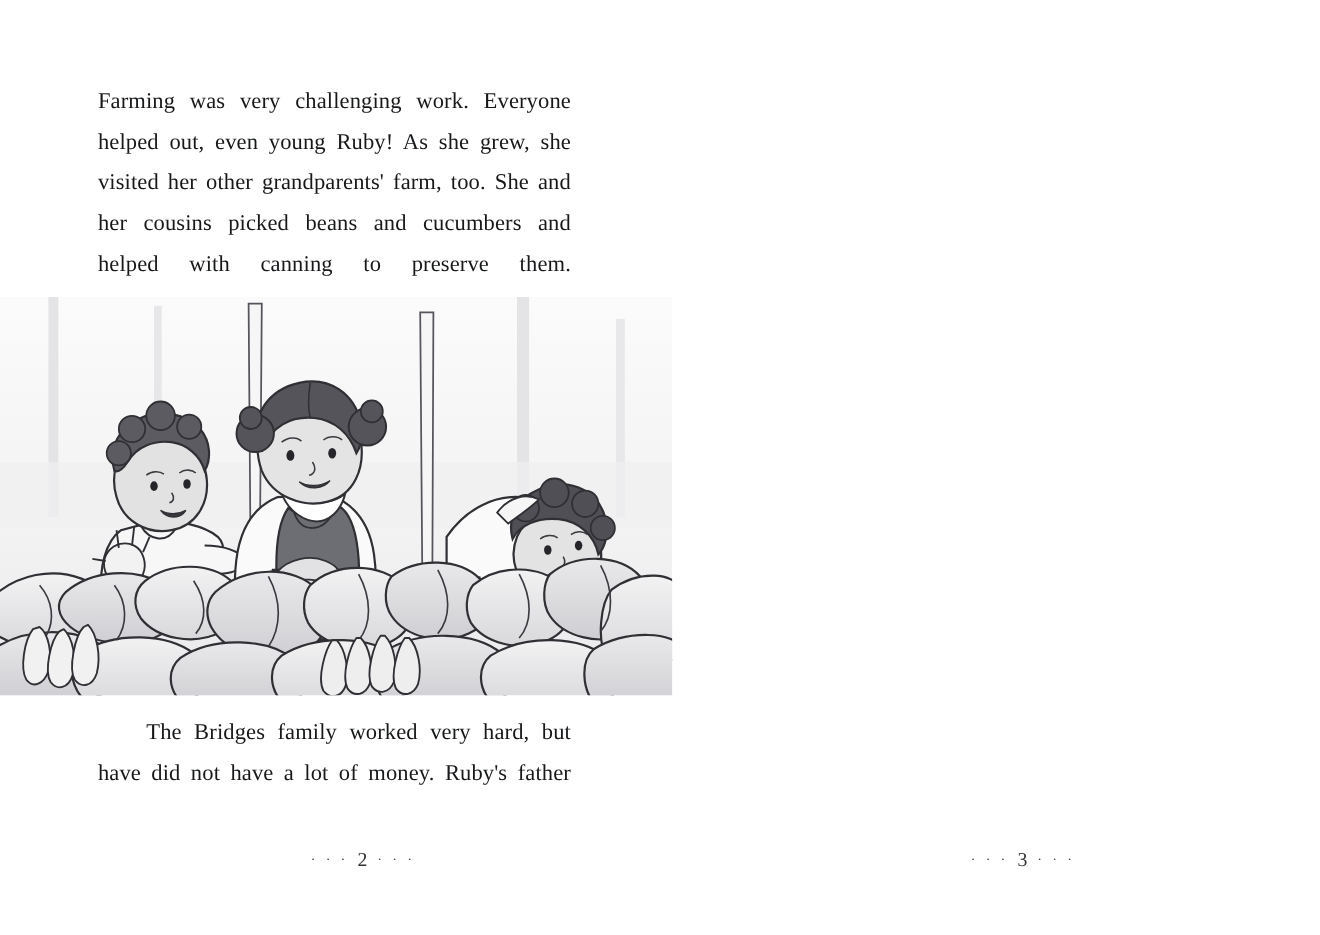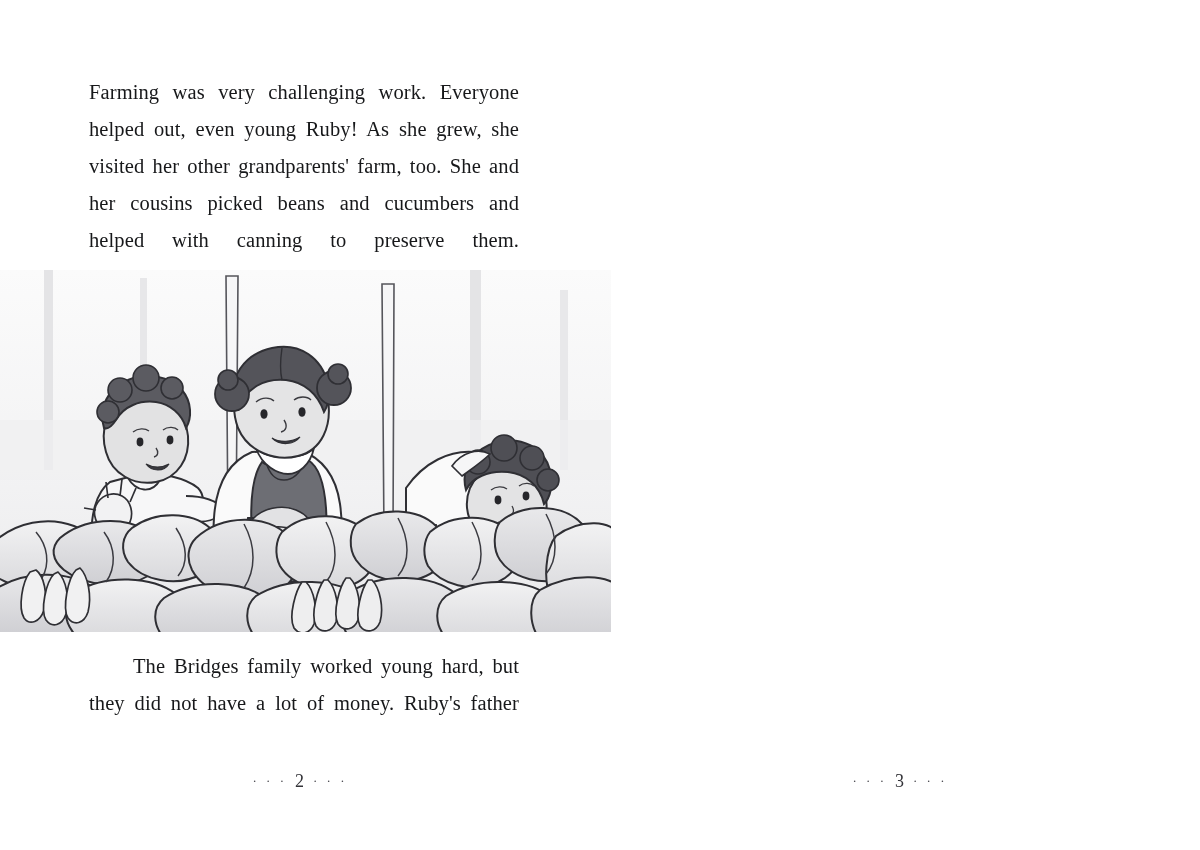--- a/index.html
+++ b/index.html
@@ -19,20 +19,21 @@
     position: relative;
     width: 1200px;
     height: 850px;
     background: #ffffff;
   }
 
   .page {
     position: absolute;
     top: 0;
     height: 850px;
+    padding-left: 20px;
   }
   .page-left  { left: 0;   width: 600px; }
   .page-right { left: 600px; width: 600px; }
 
   .textcol {
     position: absolute;
     font-size: 20.5px;
     line-height: 37px;
     text-align: justify;
     text-justify: inter-word;
@@ -304,21 +305,21 @@
             <path d="M350 308 C358 316 362 336 358 350 C354 360 344 362 338 354 C332 342 340 316 346 308 Z"></path>
             <path d="M372 310 C380 318 384 338 380 352 C376 362 366 364 360 356 C354 344 362 318 368 310 Z"></path>
           </g>
         </g>
 
         <rect x="0" y="0" width="611" height="362" fill="none"></rect>
       </svg>
     </div>
 
     <div class="textcol col-left-bottom">
-      <p class="indent">The Bridges family worked young hard, but they did not have a lot of money. Ruby's father</p>
+      <p class="indent">The Bridges family worked very hard, but have did not have a lot of money. Ruby's father</p>
     </div>
 
     <div class="folio">
       <span class="dots">· · ·</span><span class="num">2</span><span class="dots">· · ·</span>
     </div>
   </div>
 
   <div class="page page-right">
 
     <div class="folio">

